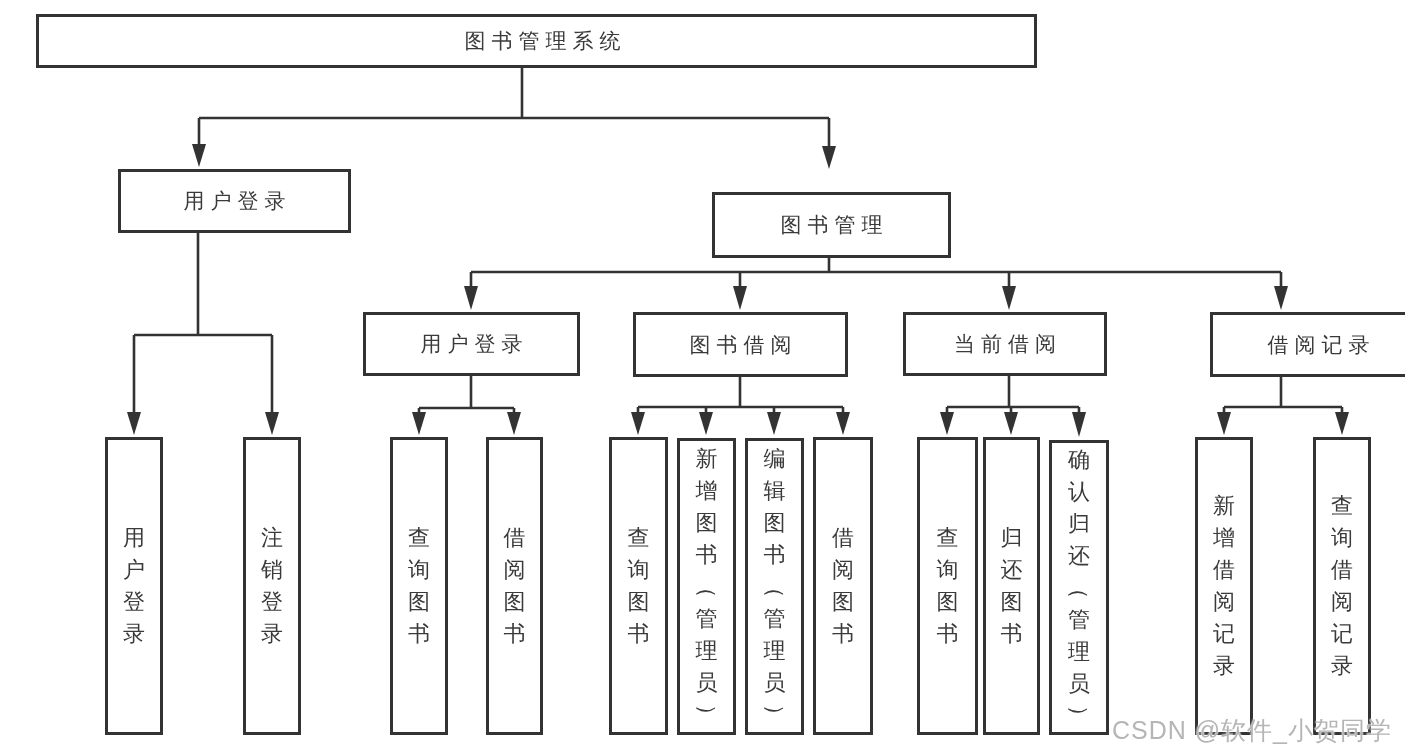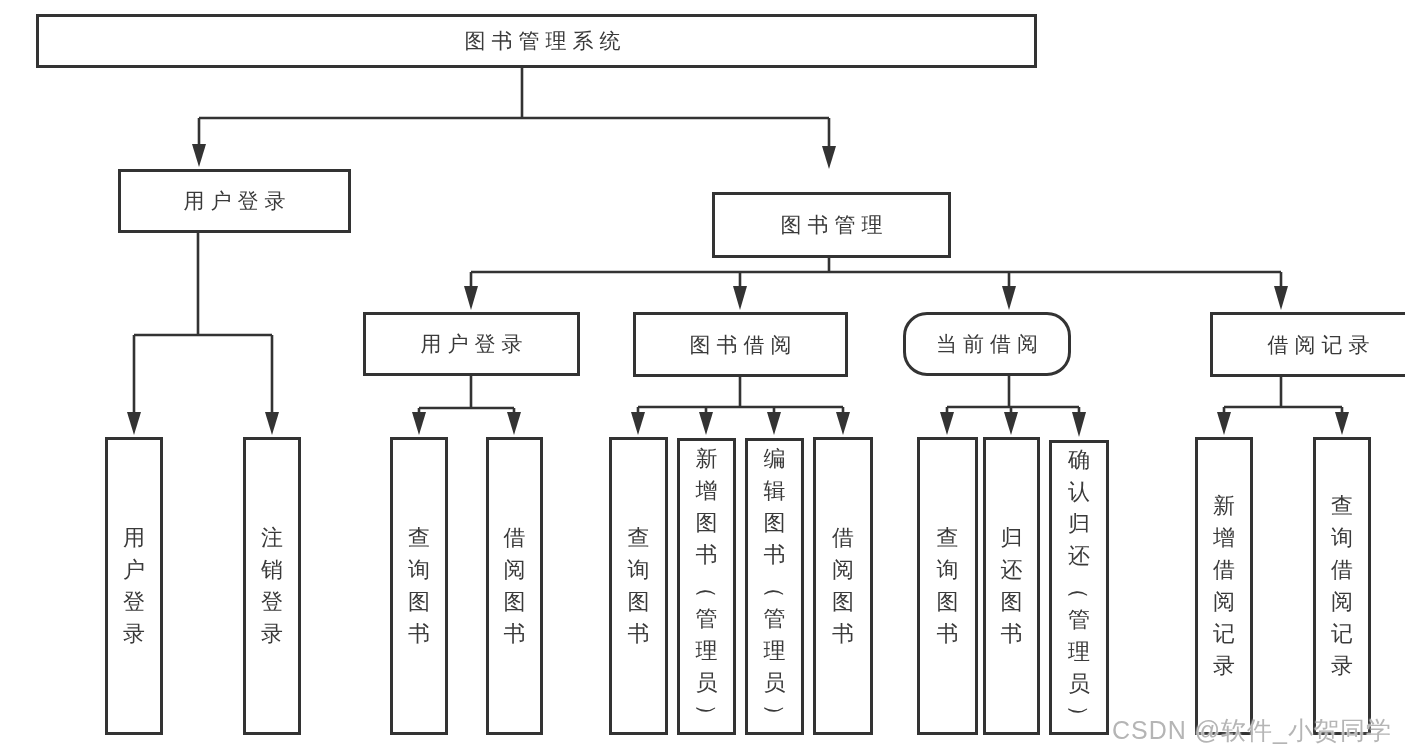--- a/index.html
+++ b/index.html
@@ -85,21 +85,21 @@
   <div class="node" style="left:712px;top:169px;width:239px;height:66px;margin-top:23px;">
     <span>图书管理</span>
   </div>
 
   <div class="node" style="left:363px;top:312px;width:217px;height:64px;">
     <span>用户登录</span>
   </div>
   <div class="node" style="left:633px;top:312px;width:215px;height:65px;">
     <span>图书借阅</span>
   </div>
-  <div class="node" style="left:903px;top:312px;width:168px;height:64px;border-radius:24px;">
+  <div class="node" style="left:903px;top:312px;width:204px;height:64px;">
     <span>当前借阅</span>
   </div>
   <div class="node" style="left:1173px;top:312px;width:217px;height:65px;margin-left:37px;">
     <span>借阅记录</span>
   </div>
 
   <div class="node leaf" style="left:105px;top:437px;width:58px;height:298px;">
     <span class="vtext">
         <span>用</span>
         <span>户</span>

